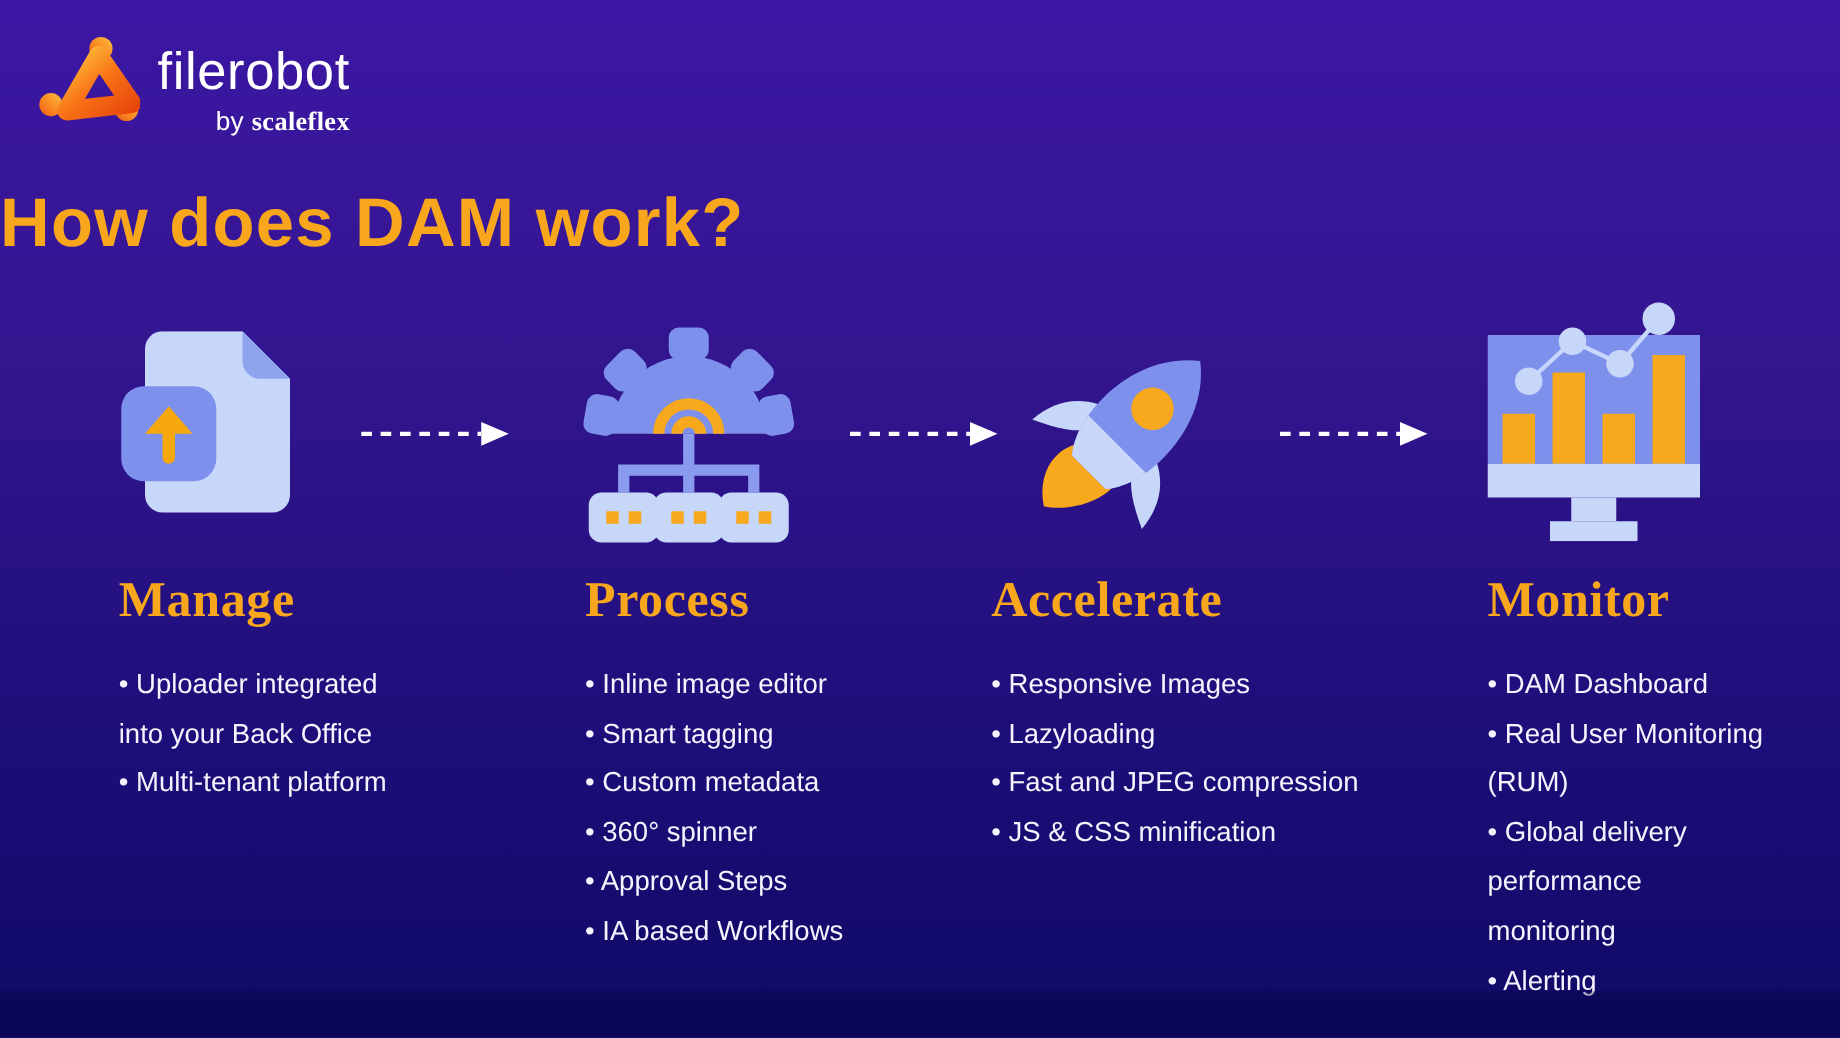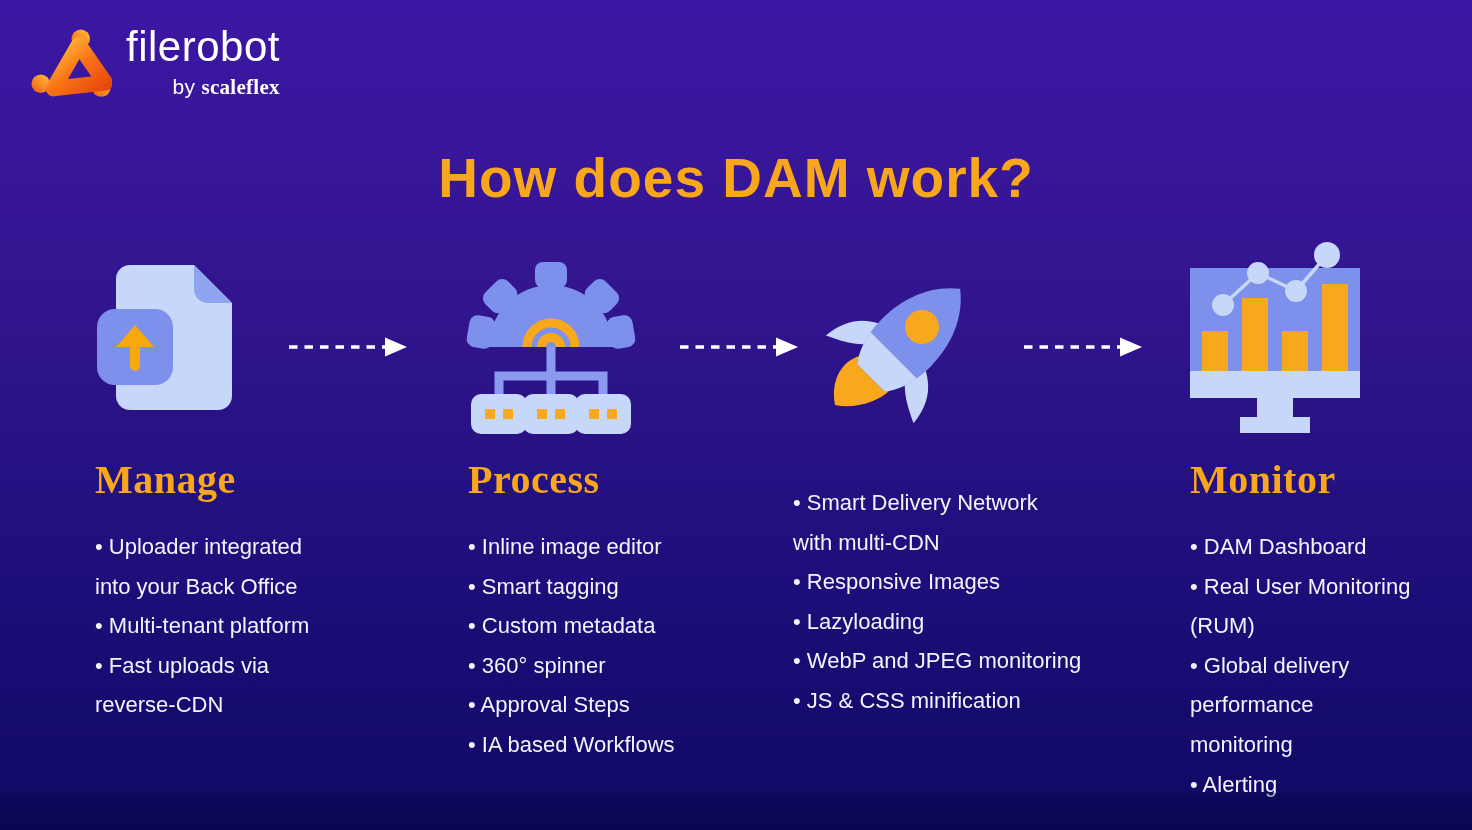--- a/index.html
+++ b/index.html
@@ -11,28 +11,28 @@
   .canvas{
     position:relative;width:1472px;height:830px;
     background:linear-gradient(180deg,#3c17a4 0%,#33158f 35%,#1c0e78 72%,#100a68 96%,#0e0862 100%);
   }
   .bottom-band{
     position:absolute;left:0;right:0;bottom:0;height:37px;
     background:rgba(4,2,55,0.30);
   }
   
   .brand{position:absolute;left:30px;top:26px;display:flex;align-items:flex-start;}
-  .brand-text{margin-left:14px;}
+  .brand-text{margin-left:14px;margin-top:10px;}
   .brand-name{color:#ffffff;font-size:42px;line-height:1;letter-spacing:0.5px;font-weight:500;}
   .brand-byline{color:#ffffff;font-size:21px;margin-top:7px;text-align:right;letter-spacing:0.3px;}
   .brand-byline b{font-weight:700;font-family:Liberation Serif, serif;}
   
   .page-title{
     position:absolute;left:0;right:0;top:146px;margin:0;
-    text-align:center;color:#f8a71c;font-size:55px;font-weight:700;letter-spacing:1px;
+    text-align:left;color:#f8a71c;font-size:55px;font-weight:700;letter-spacing:1px;
   }
   
   .col{position:absolute;top:458px;}
   .col-heading{margin:0;color:#f8a71c;font-size:40px;font-weight:700;line-height:1.1;letter-spacing:0.5px;font-family:Liberation Serif, serif;}
   .feature-list{margin-top:25px;color:#f5f3fd;font-size:22px;line-height:1.8;}
   .list-item{white-space:pre-line;}
   
   .icon{position:absolute;}
   .flow-arrow{position:absolute;top:336px;width:122px;height:22px;}
 </style>
@@ -153,44 +153,41 @@
     <line x1="2" y1="11" x2="98" y2="11" stroke="#ffffff" stroke-width="3.4" stroke-dasharray="8.5 7"></line>
     <polygon points="98,1.5 120,11 98,20.5" fill="#ffffff"></polygon>
   </svg>
 
   <section class="col" style="left:95px;width:300px;">
     <h2 class="col-heading">Manage</h2>
     <div class="feature-list">
         <div class="list-item">• Uploader integrated
 into your Back Office</div>
         <div class="list-item">• Multi-tenant platform</div>
-        <div class="list-item">• Fast uploads via
-reverse-CDN</div>
       </div>
   </section>
 
   <section class="col" style="left:468px;width:310px;">
     <h2 class="col-heading">Process</h2>
     <div class="feature-list">
         <div class="list-item">• Inline image editor</div>
         <div class="list-item">• Smart tagging</div>
         <div class="list-item">• Custom metadata</div>
         <div class="list-item">• 360° spinner</div>
         <div class="list-item">• Approval Steps</div>
         <div class="list-item">• IA based Workflows</div>
       </div>
   </section>
 
   <section class="col" style="left:793px;width:365px;">
-    <div class="feature-list">
-        <div class="list-item">• Smart Delivery Network
-with multi-CDN</div>
+    <h2 class="col-heading">Accelerate</h2>
+    <div class="feature-list">
         <div class="list-item">• Responsive Images</div>
         <div class="list-item">• Lazyloading</div>
-        <div class="list-item">• WebP and JPEG monitoring</div>
+        <div class="list-item">• Fast and JPEG compression</div>
         <div class="list-item">• JS &amp; CSS minification</div>
       </div>
   </section>
 
   <section class="col" style="left:1190px;width:280px;">
     <h2 class="col-heading">Monitor</h2>
     <div class="feature-list">
         <div class="list-item">• DAM Dashboard</div>
         <div class="list-item">• Real User Monitoring
 (RUM)</div>

